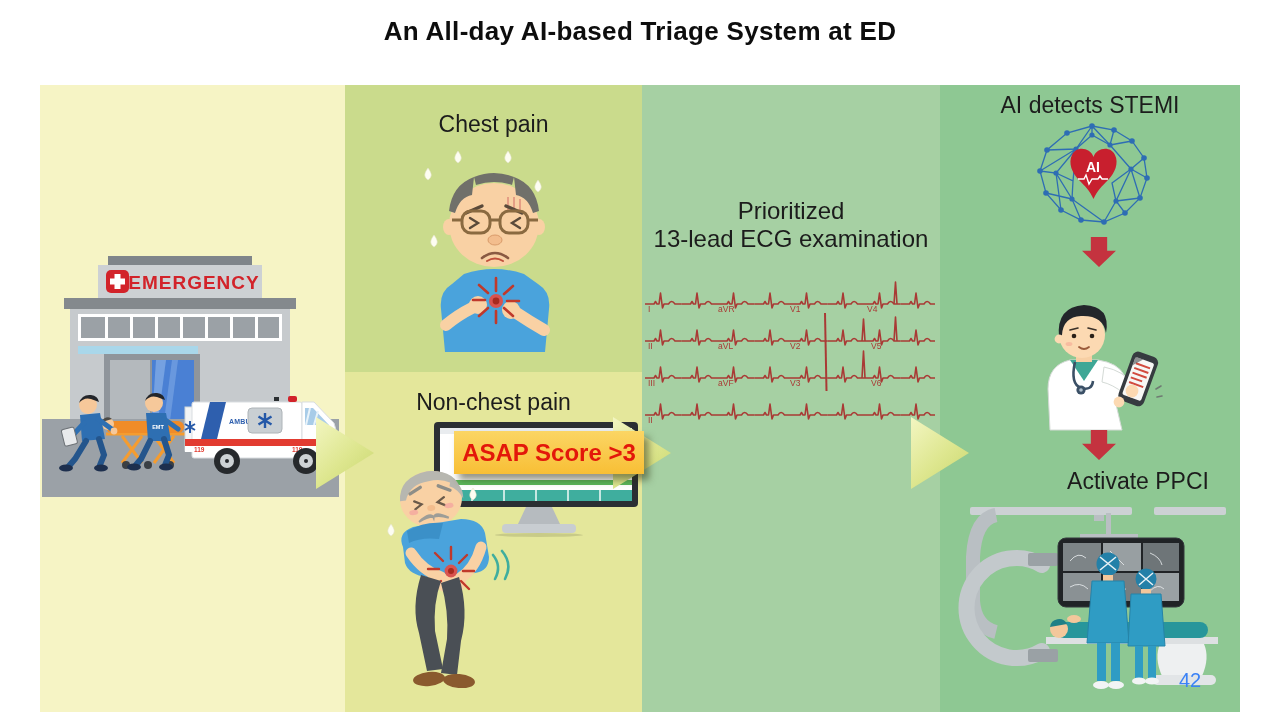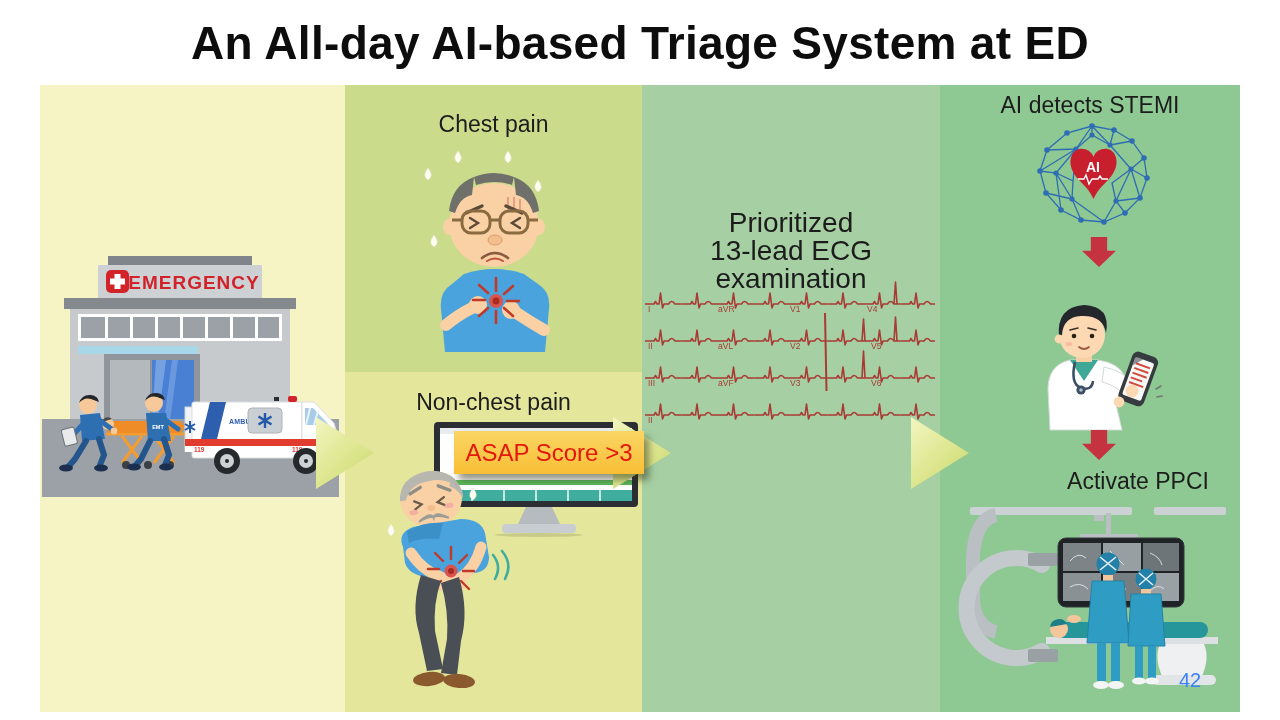--- a/index.html
+++ b/index.html
@@ -1,48 +1,48 @@
 <!DOCTYPE html>
 <html style="--panel1: #f6f4c5; --panel2_top: #cadb8c; --panel2_bottom: #e4e79b; --panel3: #a6d0a3; --panel4: #8ec893; --accent_red: #c4333f; --heart_red: #c81f2e; --asap_bg: #f9c63f; --asap_text: #e3170a; --ecg_trace: #a93a35; --network_blue: #2e6db4; --shirt_blue: #4aa3dc; --scrub_teal: #2f9cc4;"><head>
 <meta charset="utf-8">
 <style>
   html,body{margin:0;padding:0;background:#ffffff;}
   .slide{position:relative;width:1280px;height:720px;background:#ffffff;overflow:hidden;
          font-family:"Liberation Sans",sans-serif;}
   .title{position:absolute;top:16px;left:0;width:100%;text-align:center;
-         font-size:46px;font-weight:bold;color:#0d0d0d;letter-spacing:.3px;}
+         font-size:26px;font-weight:bold;color:#0d0d0d;letter-spacing:.3px;}
   .band{position:absolute;left:40px;top:85px;width:1200px;height:564px;}
   .panel{position:absolute;}
   .p1{left:0;top:0;width:305px;height:627px;background:var(--panel1,#f6f4c5);}
   .p2t{left:305px;top:0;width:297px;height:287px;background:var(--panel2_top,#cadb8c);}
   .p2b{left:305px;top:287px;width:297px;height:340px;background:var(--panel2_bottom,#e4e79b);}
   .p3{left:602px;top:0;width:298px;height:627px;background:var(--panel3,#a6d0a3);}
   .p4{left:900px;top:0;width:300px;height:627px;background:var(--panel4,#8ec893);}
   .chev{position:absolute;width:58px;height:72px;top:332px;z-index:6;
         background:linear-gradient(135deg,#f3f6c2 0%,#dde68e 55%,#c8d66e 100%);
         clip-path:polygon(0 0,100% 50%,0 100%);
         filter:drop-shadow(4px 5px 3px rgba(60,70,25,.55));}
   .c1{left:276px;} .c2{left:573px;} .c3{left:871px;}
   .plabel{position:absolute;text-align:center;font-size:23px;color:#1c1c1c;z-index:4;line-height:28px;}
   .lbl-chest{left:305px;top:25px;width:297px;}
   .lbl-nonchest{left:305px;top:303px;width:297px;}
-  .lbl-ecg{left:602px;top:124px;width:298px;font-size:28px;}
+  .lbl-ecg{left:602px;top:112px;width:298px;font-size:24px;}
   .lbl-detect{left:900px;top:6px;width:300px;}
   .lbl-confirm{left:900px;top:186px;width:300px;}
   .lbl-activate{left:900px;top:382px;width:300px;padding-left:48px;}
   .scene{position:absolute;z-index:3;}
   .svg-hospital{left:2px;top:168px;}
   .svg-chestman{left:372px;top:60px;}
   .svg-monitor{left:394px;top:334px;}
   .svg-nonchestman{left:333px;top:350px;z-index:4;}
   .asap{position:absolute;left:414px;top:346px;width:190px;height:43px;z-index:7;
         background:linear-gradient(180deg,#fbd564,#f8bf35);
         box-shadow:5px 6px 7px rgba(45,45,15,.5);
         display:flex;align-items:center;justify-content:center;
-        font-size:24px;font-weight:normal;color:var(--asap_text,#e3170a);}
+        font-size:24px;font-weight:bold;color:var(--asap_text,#e3170a);}
   .svg-ecg{left:605px;top:194px;}
   .svg-brain{left:988px;top:36px;}
   .down-arrow{position:absolute;width:34px;height:30px;background:var(--accent_red,#c4333f);
         clip-path:polygon(26% 0,74% 0,74% 46%,100% 46%,50% 100%,0 46%,26% 46%);z-index:4;}
   .a1{left:1042px;top:152px;} .a2{left:1042px;top:345px;}
   .svg-doctor{left:978px;top:214px;}
   .svg-cathlab{left:918px;top:416px;}
   .pagenum{position:absolute;left:1105px;top:584px;width:90px;text-align:center;
         font-size:20px;color:#3b82f6;z-index:5;}
   svg text{font-family:"Liberation Sans",sans-serif;}

